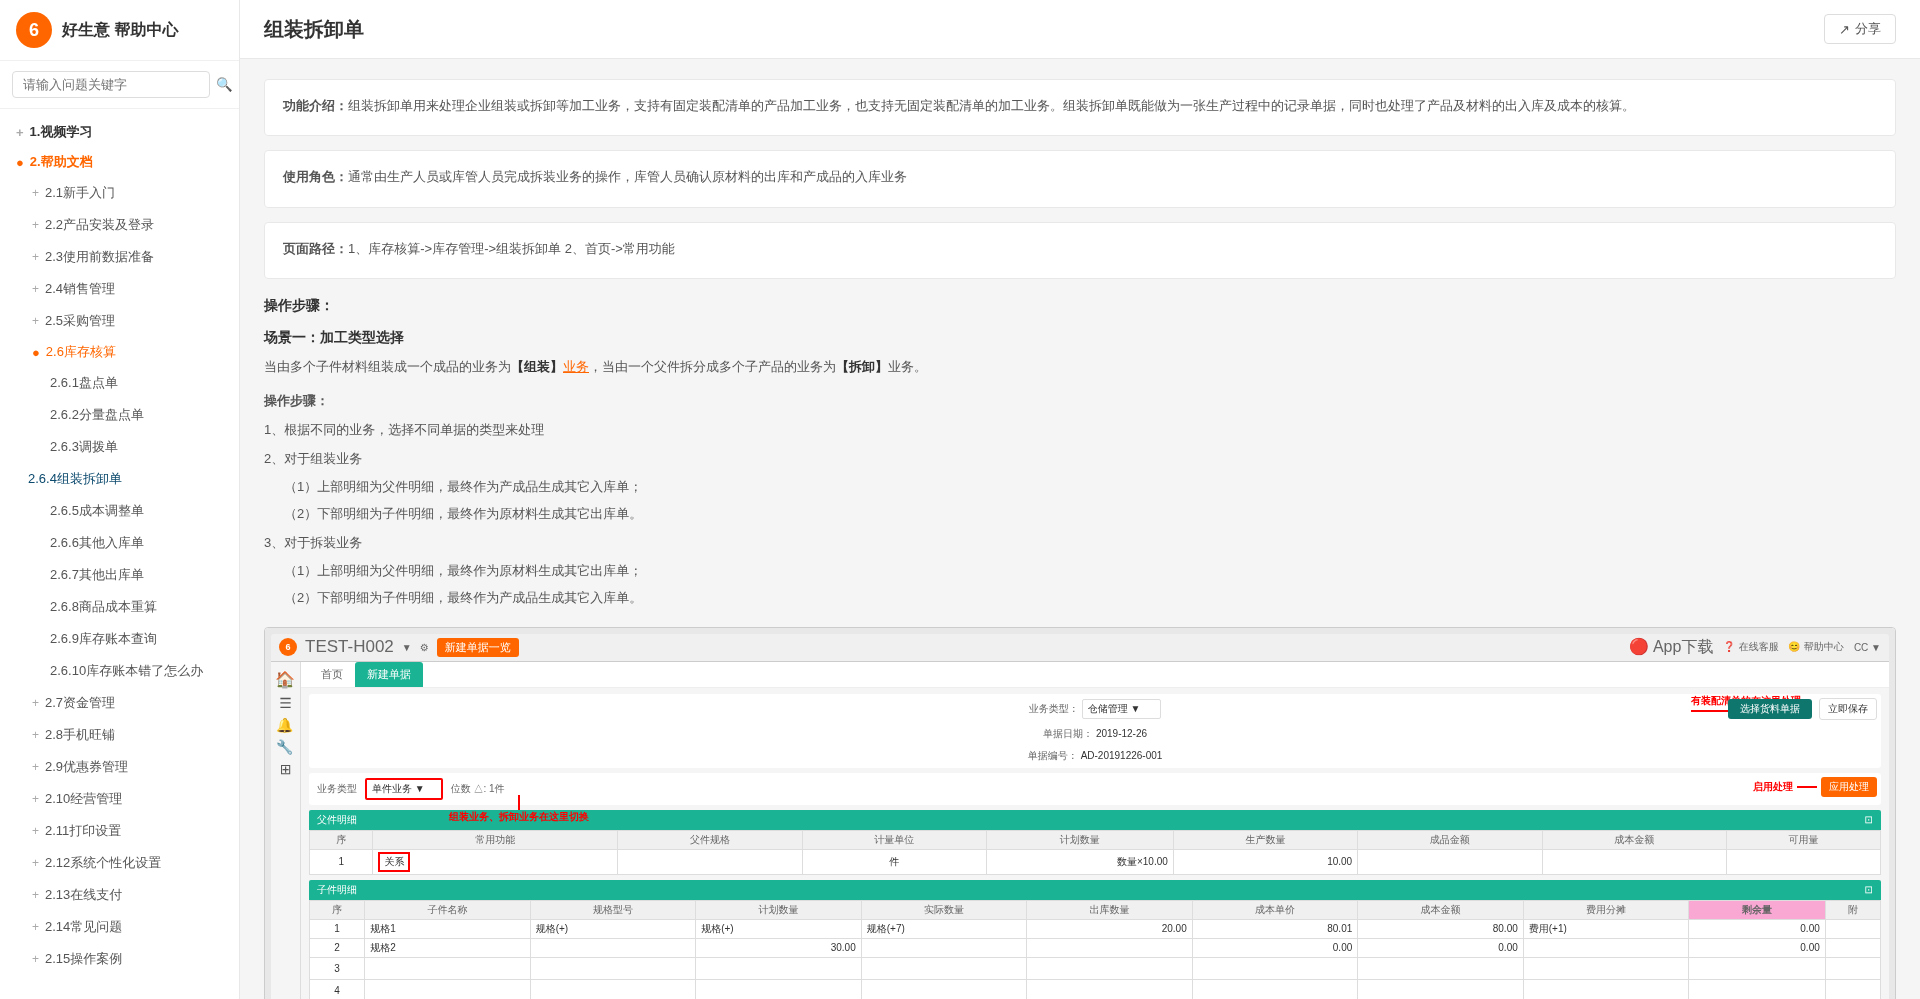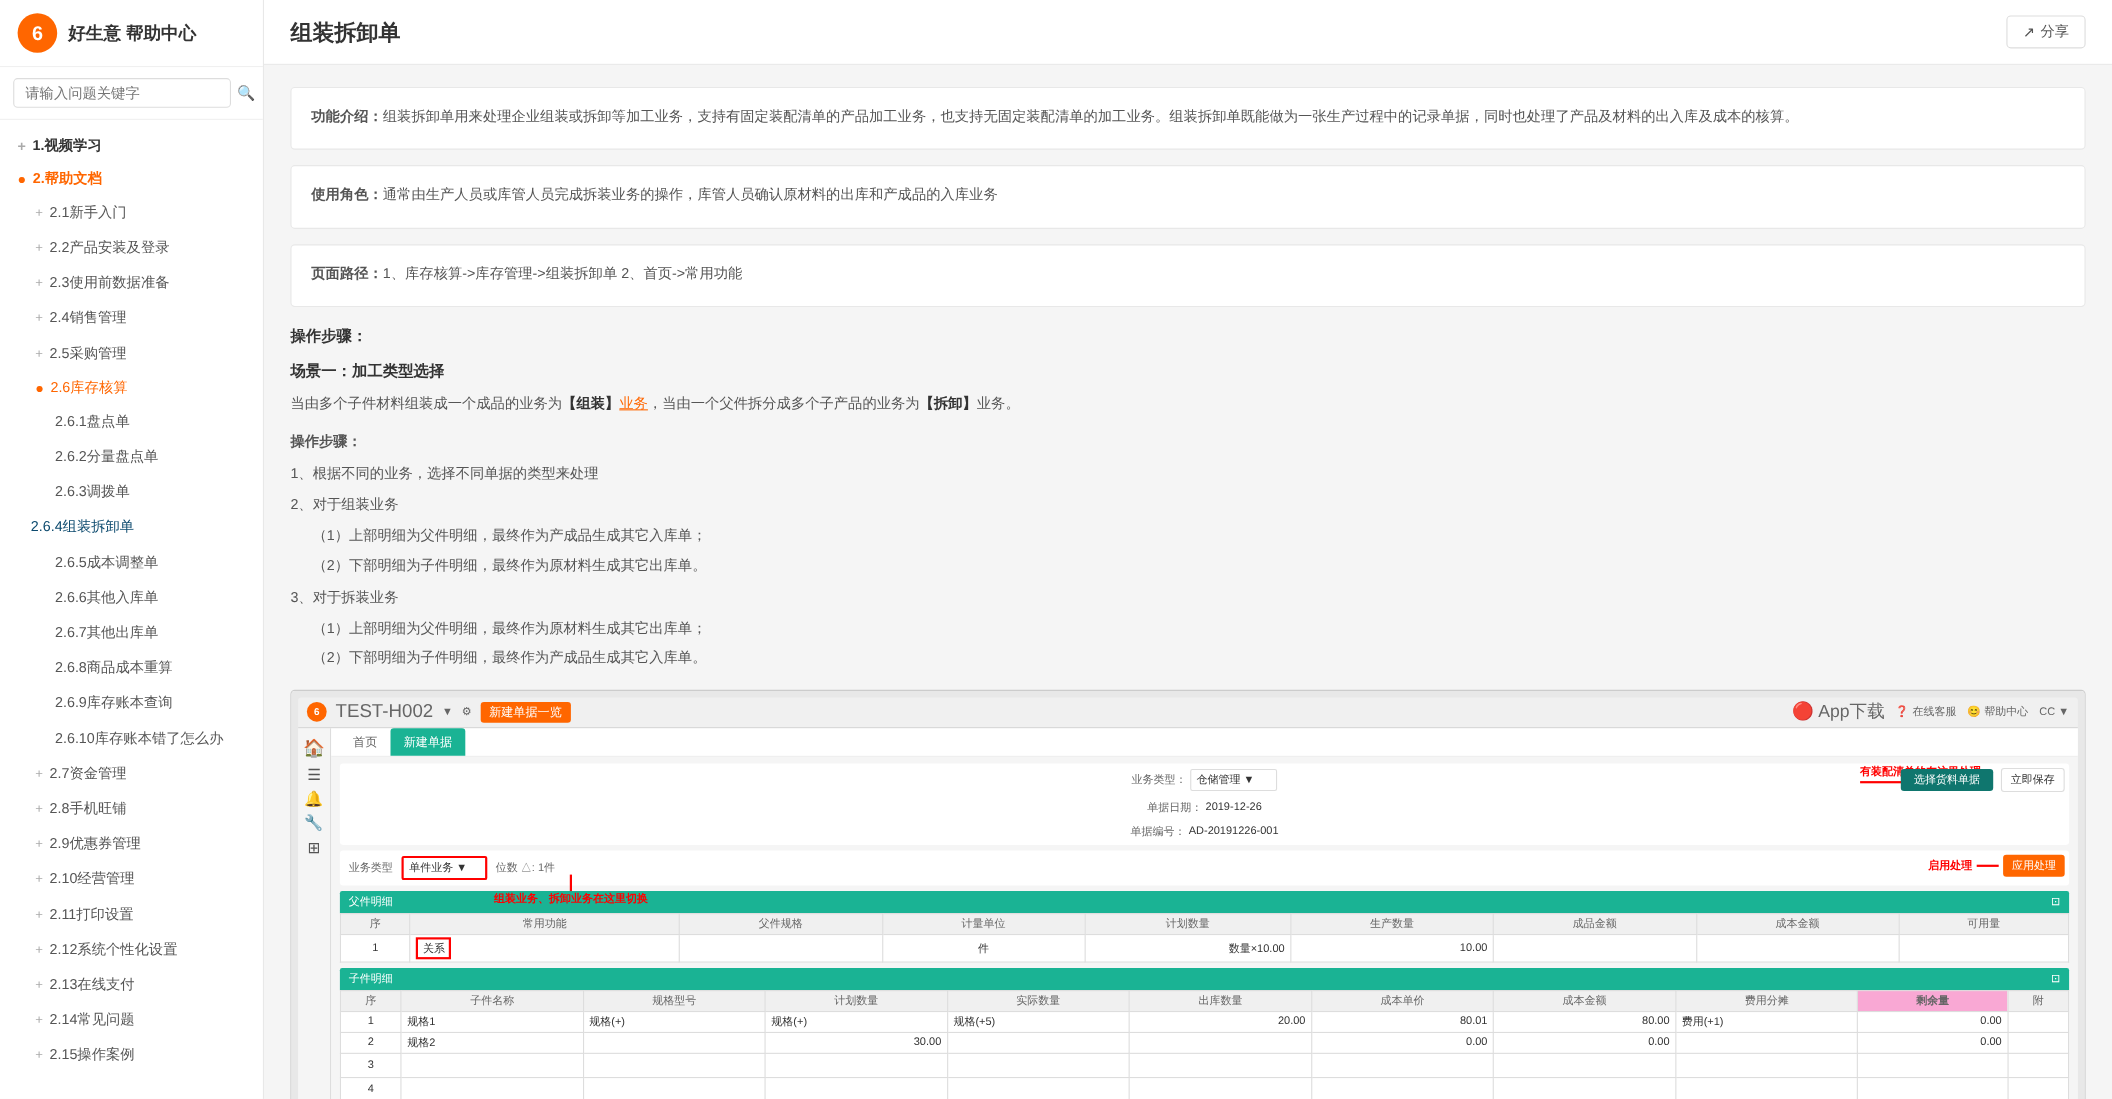--- a/index.html
+++ b/index.html
@@ -363,21 +363,21 @@
                       <th style="background:#f9a8d4;border:1px solid #ddd;padding:2px 8px;color:#666;font-weight:bold;">剩余量</th>
                       <th style="background:#f0f0f0;border:1px solid #ddd;padding:2px 4px;color:#666;font-weight:normal;">附</th>
                     </tr>
                   </thead>
                   <tbody>
                     <tr>
                       <td style="border:1px solid #ddd;padding:2px 4px;text-align:center;">1</td>
                       <td style="border:1px solid #ddd;padding:2px 5px;">规格1</td>
                       <td style="border:1px solid #ddd;padding:2px 5px;">规格(+)</td>
                       <td style="border:1px solid #ddd;padding:2px 5px;">规格(+)</td>
-                      <td style="border:1px solid #ddd;padding:2px 5px;">规格(+5)</td>
+                      <td style="border:1px solid #ddd;padding:2px 5px;">规格(+7)</td>
                       <td style="border:1px solid #ddd;padding:2px 5px;text-align:right;">20.00</td>
                       <td style="border:1px solid #ddd;padding:2px 5px;text-align:right;">80.01</td>
                       <td style="border:1px solid #ddd;padding:2px 5px;text-align:right;">80.00</td>
                       <td style="border:1px solid #ddd;padding:2px 5px;">费用(+1)</td>
                       <td style="border:1px solid #ddd;padding:2px 5px;text-align:right;">0.00</td>
                       <td style="border:1px solid #ddd;padding:2px 4px;"></td>
                     </tr>
                     <tr>
                       <td style="border:1px solid #ddd;padding:2px 4px;text-align:center;">2</td>
                       <td style="border:1px solid #ddd;padding:2px 5px;">规格2</td>

